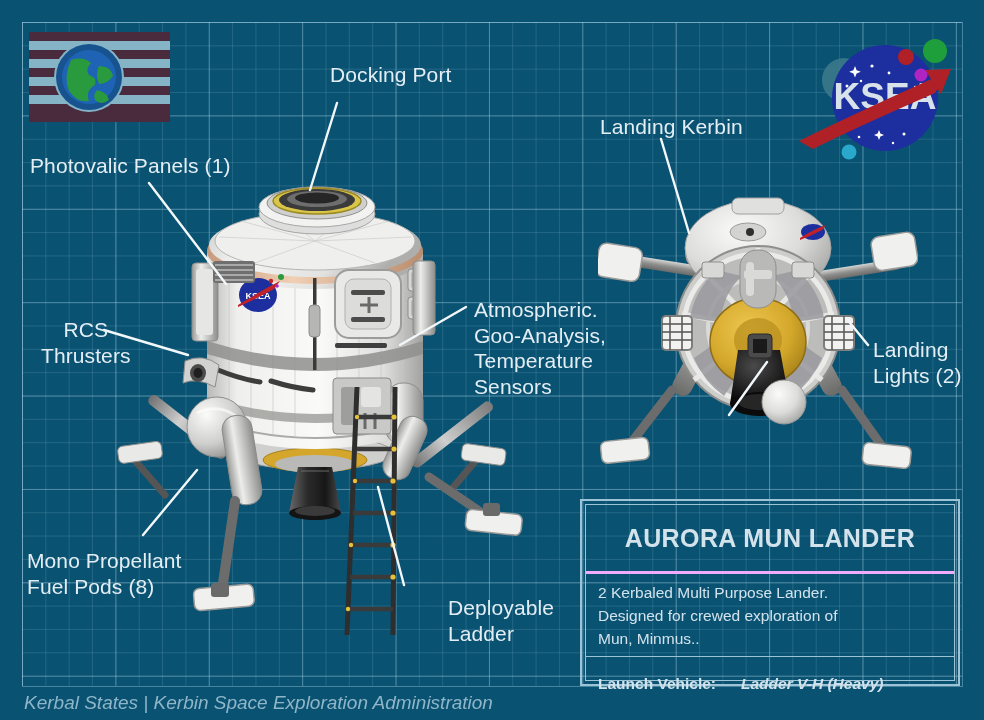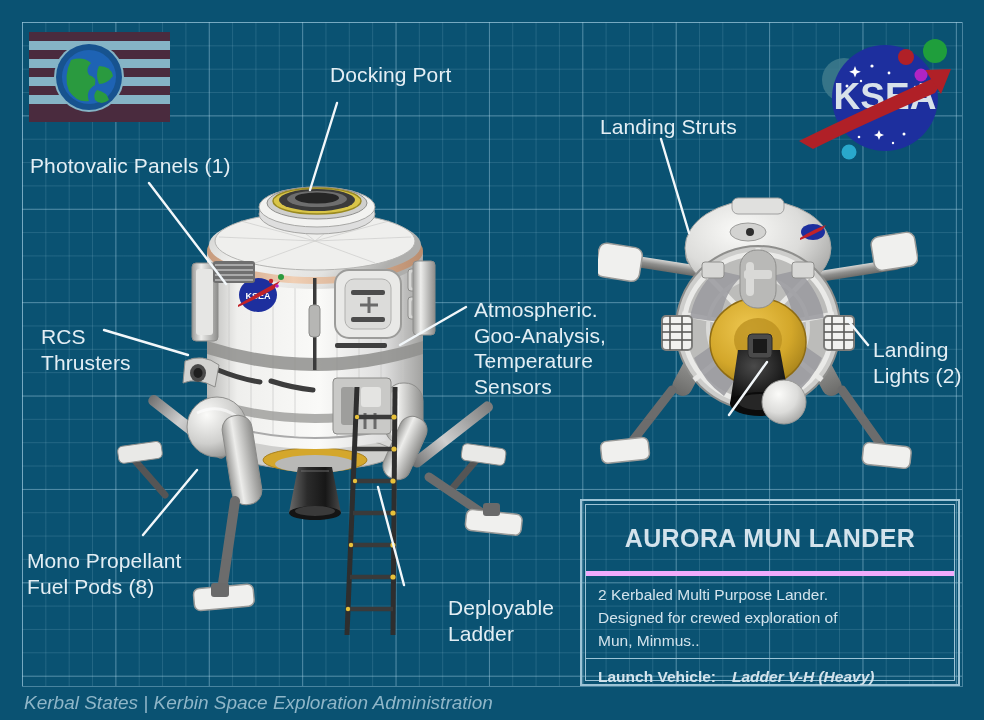--- a/index.html
+++ b/index.html
@@ -36,26 +36,26 @@
 
   
   .ksea-logo{position:absolute;left:789px;top:25px;width:185px;height:145px;}
 
   
   .infobox{position:absolute;left:580px;top:499px;width:380px;height:187px;
     border:2px solid #9dc4d6;padding:3px;box-sizing:border-box;}
   .infobox-inner{width:100%;height:100%;border:1px solid #9dc4d6;box-sizing:border-box;
     display:flex;flex-direction:column;}
   .ib-title{flex:0 0 66px;display:flex;align-items:center;justify-content:center;
-    border-bottom:5px solid #f0abfc;color:#d3e3ec;font-size:25px;font-weight:bold;
+    border-bottom:3px solid #f0abfc;color:#d3e3ec;font-size:25px;font-weight:bold;
     letter-spacing:.4px;}
   .ib-desc{flex:1 1 auto;border-bottom:1px solid #9dc4d6;color:#d3e3ec;
     font-size:15.5px;font-weight:normal;line-height:23px;padding:7px 0 6px 12px;
     white-space:pre-line;}
-  .ib-lv{flex:0 0 36px;display:flex;align-items:center;padding-left:12px;gap:16px;
+  .ib-lv{flex:0 0 36px;display:flex;align-items:flex-end;padding-left:12px;gap:25px;
     color:#d3e3ec;font-size:15.5px;font-weight:bold;}
   .ib-lv .val{font-style:italic;}
 
   
   .craft{position:absolute;}
 </style>
 </head>
 <body>
 
 <div id="stage">
@@ -422,31 +422,31 @@
       <line x1="143" y1="535" x2="197" y2="470"></line>
       <line x1="404" y1="585" x2="378" y2="487"></line>
       <line x1="661" y1="139" x2="689" y2="233"></line>
       <line x1="868" y1="345" x2="846" y2="318"></line>
       <line x1="729" y1="415" x2="767" y2="362"></line>
     </g>
   </svg>
 
   <div class="lbl" style="left:330px;top:62px;">Docking Port</div>
   <div class="lbl" style="left:30px;top:153px;">Photovalic Panels (1)</div>
-  <div class="lbl" style="left:41px;top:324px;">RCS
+  <div class="lbl" style="left:41px;top:317px;text-align:center;">RCS
 Thrusters</div>
   <div class="lbl" style="left:474px;top:297px;">Atmospheric.
 Goo-Analysis,
 Temperature
 Sensors</div>
   <div class="lbl" style="left:27px;top:548px;">Mono Propellant
 Fuel Pods (8)</div>
   <div class="lbl" style="left:411px;top:595px;margin-left:37px;">Deployable
 Ladder</div>
-  <div class="lbl" style="left:600px;top:114px;">Landing Struts</div>
+  <div class="lbl" style="left:600px;top:114px;">Landing Kerbin</div>
   <div class="lbl" style="left:873px;top:337px;">Landing
 Lights (2)</div>
 
   <svg class="flag" viewBox="0 0 141 90" width="141" height="90">
     <rect x="0" y="0" width="141" height="90" fill="#85b4c6"></rect>
     <g fill="#4a2b3e">
       <rect x="0" y="0" width="141" height="9"></rect>
       <rect x="0" y="18" width="141" height="9"></rect>
       <rect x="0" y="36" width="141" height="9"></rect>
       <rect x="0" y="54" width="141" height="9"></rect>

